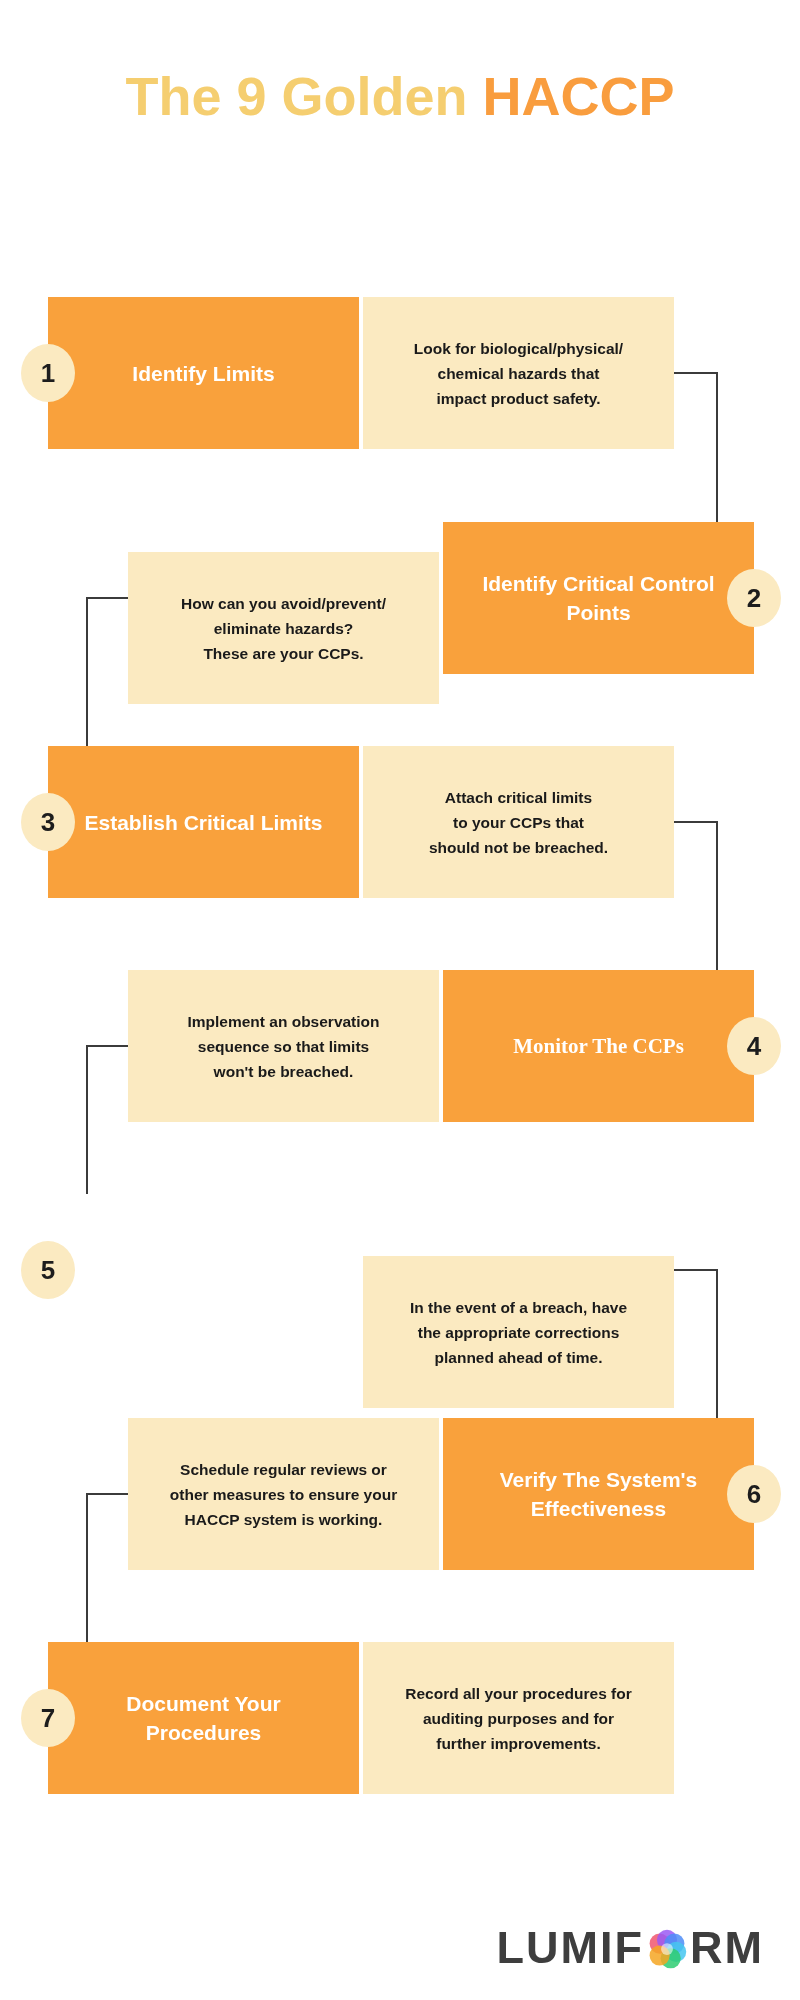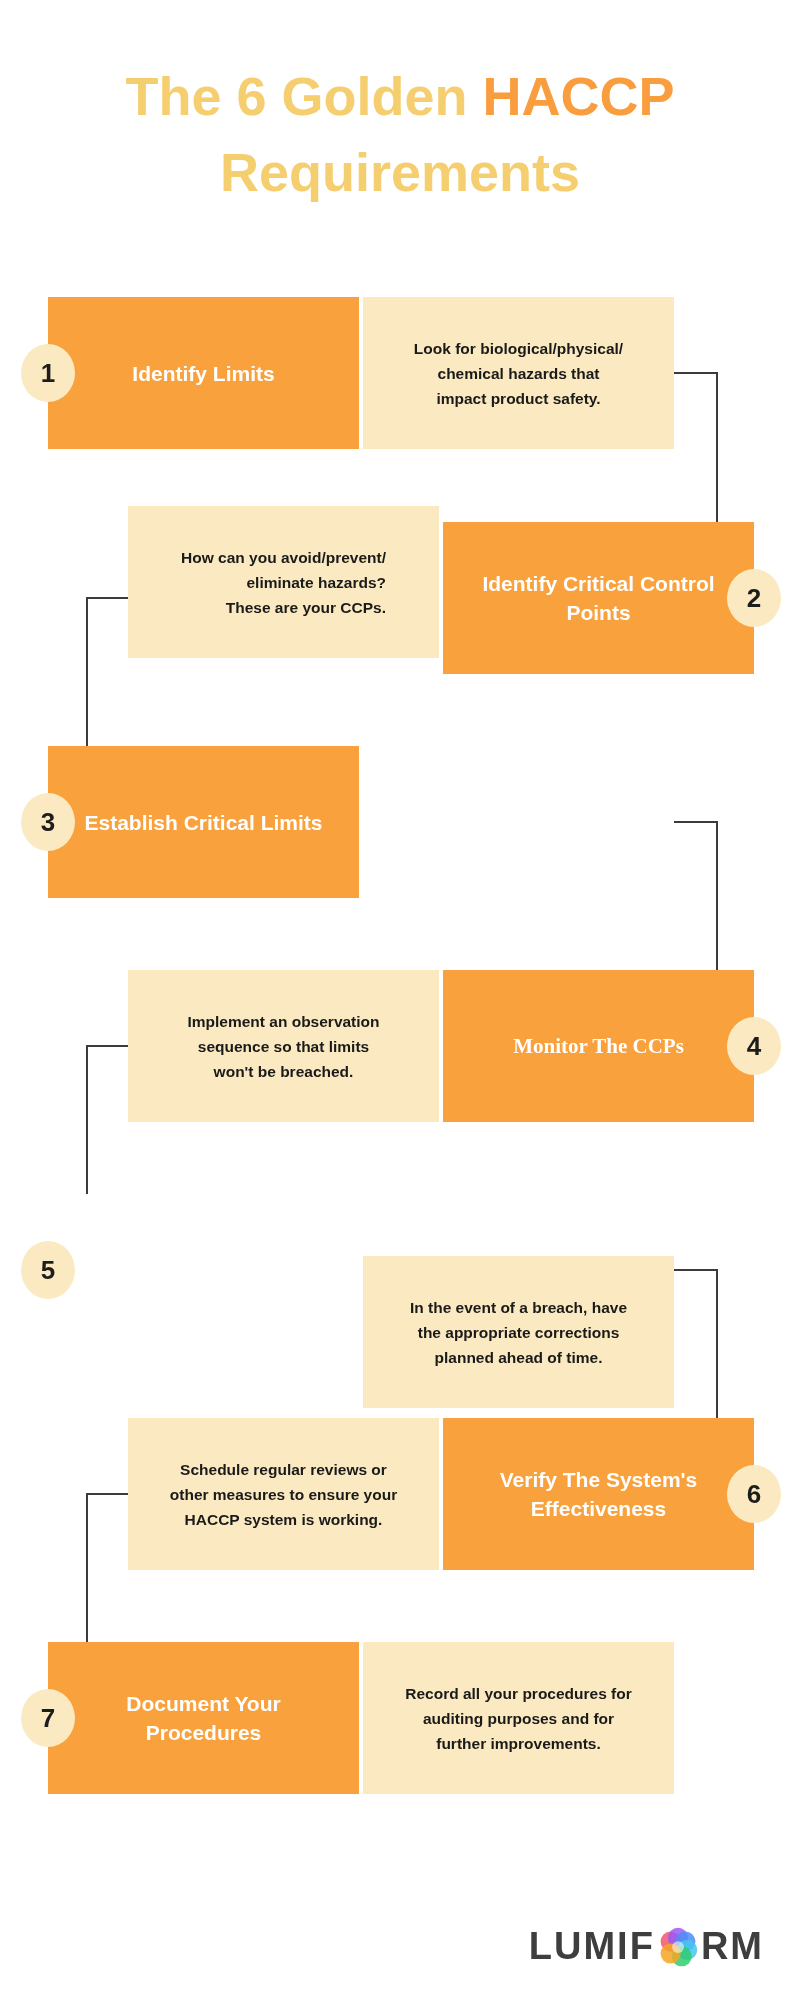--- a/index.html
+++ b/index.html
@@ -77,62 +77,65 @@
     z-index: 3;
   }
   .conn { position: absolute; background: var(--line); z-index: 1; }
   .logo {
     position: absolute;
     top: 1922px;
     right: 36px;
     display: flex;
     align-items: center;
     color: var(--logo);
-    font-size: 38px;
+    font-size: 45px;
     font-weight: bold;
     letter-spacing: 2px;
   }
   .logo .mark { display: block; margin: 4px 1px 0 1px; }
 </style>
 </head>
 <body>
 
 <div class="canvas">
 
-  <h1 class="title"><span>The 6 Golden</span> <span class="accent">HACCP</span><br><span>Requirements</span></h1>
+  <h1 class="title"><span>The 9 Golden</span> <span class="accent">HACCP</span><br></h1>
 
   <div class="box orange" style="left:48px; top:297px;">
       <span>Identify Limits</span>
     </div>
   <div class="box cream" style="left:363px; top:297px;"><span>Look for biological/physical/
 chemical hazards that
 impact product safety.</span></div>
   <div class="num-circle" style="left:21px; top:344px;">
       <span>1</span>
     </div>
 
   <div class="conn" style="left:674px; top:372px; width:44px; height:2px;"></div>
   <div class="conn" style="left:716px; top:372px; width:2px; height:150px;"></div>
 
-  <div class="box cream" style="left:128px; top:506px;text-align:right;"><span>How can you avoid/prevent/
+  <div class="box cream" style="left:128px; top:552px;"><span>How can you avoid/prevent/
 eliminate hazards?
 These are your CCPs.</span></div>
   <div class="box orange" style="left:443px; top:522px;">
       <span>Identify Critical Control Points</span>
     </div>
   <div class="num-circle" style="left:727px; top:569px;">
       <span>2</span>
     </div>
 
   <div class="conn" style="left:86px; top:597px; width:42px; height:2px;"></div>
   <div class="conn" style="left:86px; top:597px; width:2px; height:149px;"></div>
 
   <div class="box orange" style="left:48px; top:746px;">
       <span>Establish Critical Limits</span>
     </div>
+  <div class="box cream" style="left:363px; top:746px;"><span>Attach critical limits
+to your CCPs that
+should not be breached.</span></div>
   <div class="num-circle" style="left:21px; top:793px;">
       <span>3</span>
     </div>
 
   <div class="conn" style="left:674px; top:821px; width:44px; height:2px;"></div>
   <div class="conn" style="left:716px; top:821px; width:2px; height:149px;"></div>
 
   <div class="box cream" style="left:128px; top:970px;"><span>Implement an observation
 sequence so that limits
 won't be breached.</span></div>

